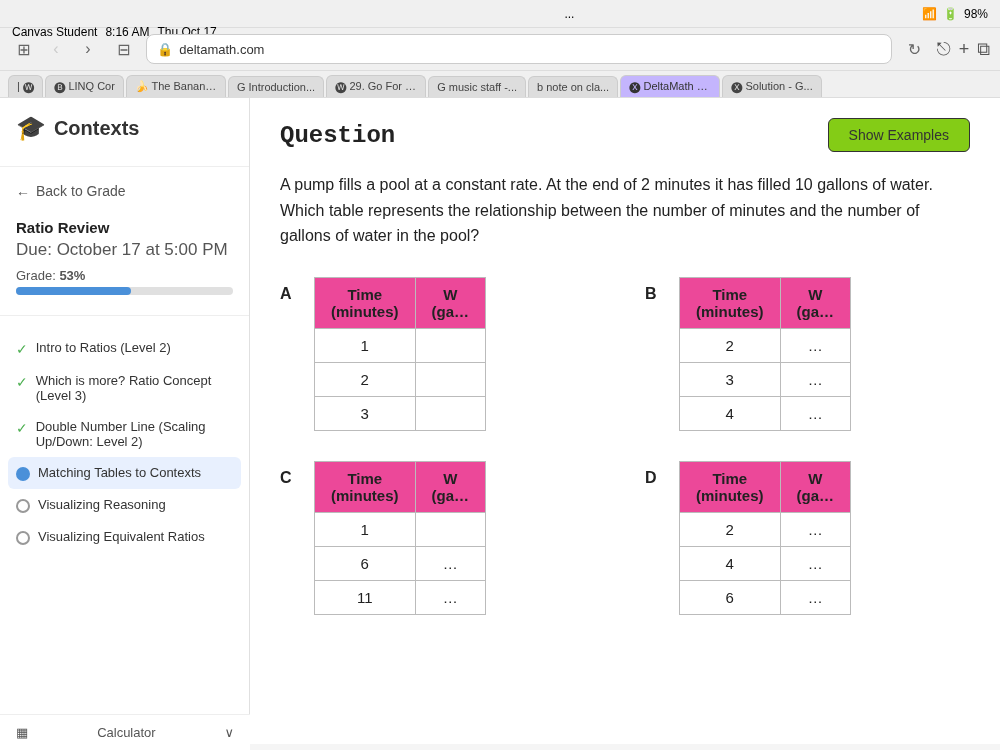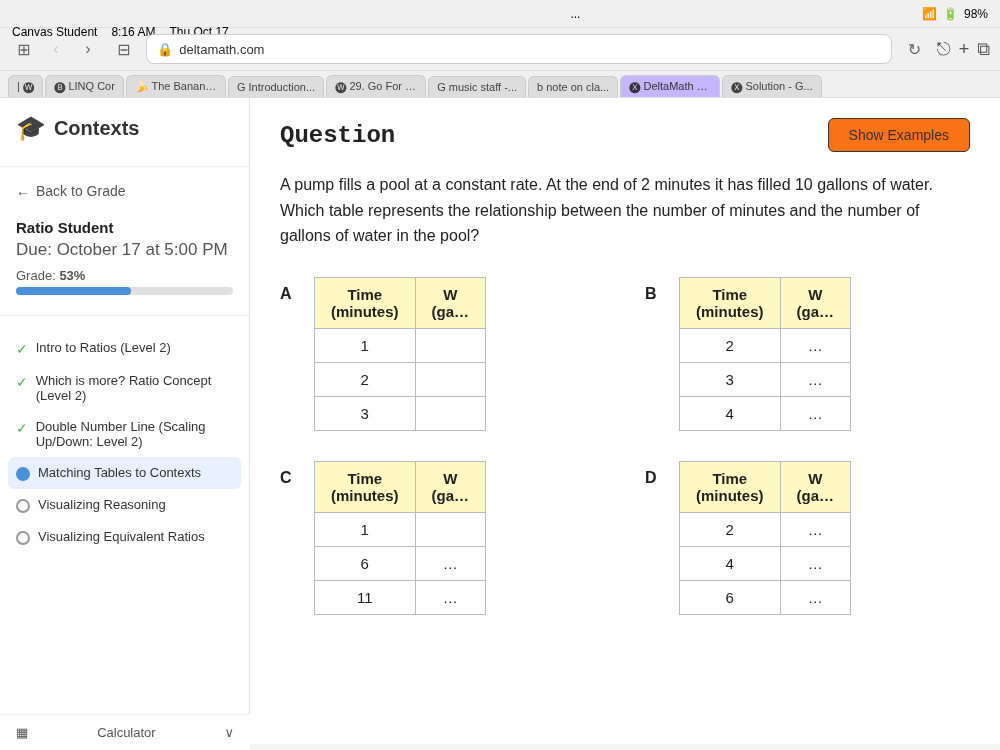--- a/index.html
+++ b/index.html
@@ -10,21 +10,21 @@
       background: #f0f0f0;
       height: 28px;
       display: flex;
       align-items: center;
       justify-content: space-between;
       padding: 0 12px;
       font-size: 12px;
       font-weight: 500;
       border-bottom: 1px solid #ddd;
     }
-    .status-left { display: flex; align-items: flex-start; gap: 14px; margin-top: 36px; }
+    .status-left { display: flex; align-items: flex-start; gap: 8px; margin-top: 36px; }
     .status-center { display: flex; gap: 4px; }
     .status-right { display: flex; align-items: center; gap: 6px; }
 
     
     .browser-chrome {
       background: #f0f0f0;
       padding: 6px 10px;
       border-bottom: 1px solid #ddd;
     }
     .browser-toolbar {
@@ -168,21 +168,21 @@
     }
     .question-header {
       display: flex;
       justify-content: space-between;
       align-items: center;
       margin-bottom: 20px;
     }
     .question-title { font-size: 24px; font-weight: bold; color: #222; font-family: Liberation Mono, monospace; }
     .show-examples-btn {
       border: 1px solid #333;
-      background: #f97316;
+      background: #84cc16;
       padding: 8px 20px;
       border-radius: 6px;
       font-size: 14px;
       cursor: pointer;
       color: #333;
     }
     .question-text {
       font-size: 16px;
       color: #222;
       line-height: 1.6;
@@ -212,21 +212,21 @@
       border-collapse: collapse;
       font-size: 15px;
     }
     .data-table th, .data-table td {
       border: 1px solid #bbb;
       padding: 8px 16px;
       text-align: center;
       color: #222;
     }
     .data-table th {
-      background: #fef9c3;
+      background: #ec4899;
       font-weight: 600;
     }
     .data-table td { font-size: 15px; }
   </style>
 </head>
 <body>
 
 <div class="status-bar">
   <div class="status-left">
     <span>Canvas Student</span>
@@ -284,41 +284,41 @@
       <span>Contexts</span>
     </div>
     <div class="sidebar-divider"></div>
 
     <div class="back-to-home">
       <span>←</span>
       <span>Back to Grade</span>
     </div>
 
     <div class="assignment-info">
-      <div class="assignment-title">Ratio Student</div>
+      <div class="assignment-title">Ratio Review</div>
       <div class="assignment-due">Due: October 17 at 5:00 PM</div>
       <div class="grade-label">
         <span>Grade:</span>
         <span class="grade-value">53%</span>
       </div>
       <div class="progress-bar-bg">
         <div class="progress-bar-fill"></div>
       </div>
     </div>
 
     <div class="sidebar-divider"></div>
 
     <div class="sidebar-nav">
       <div class="nav-item">
         <span class="check-icon">✓</span>
         <span>Intro to Ratios (Level 2)</span>
       </div>
       <div class="nav-item">
         <span class="check-icon">✓</span>
-        <span>Which is more? Ratio Concept (Level 2)</span>
+        <span>Which is more? Ratio Concept (Level 3)</span>
       </div>
       <div class="nav-item">
         <span class="check-icon">✓</span>
         <span>Double Number Line (Scaling Up/Down: Level 2)</span>
       </div>
       <div class="nav-item active">
         <span class="active-circle"></span>
         <span>Matching Tables to Contexts</span>
       </div>
       <div class="nav-item">

